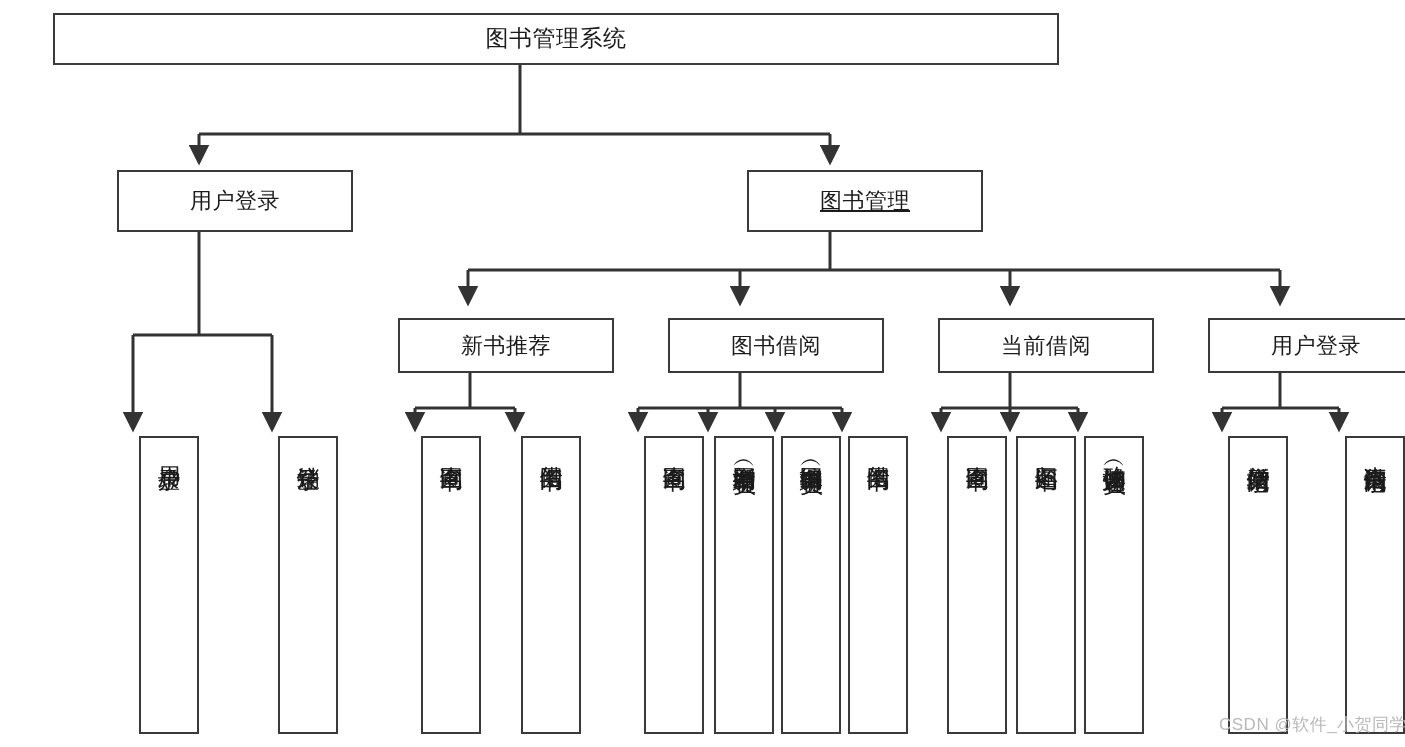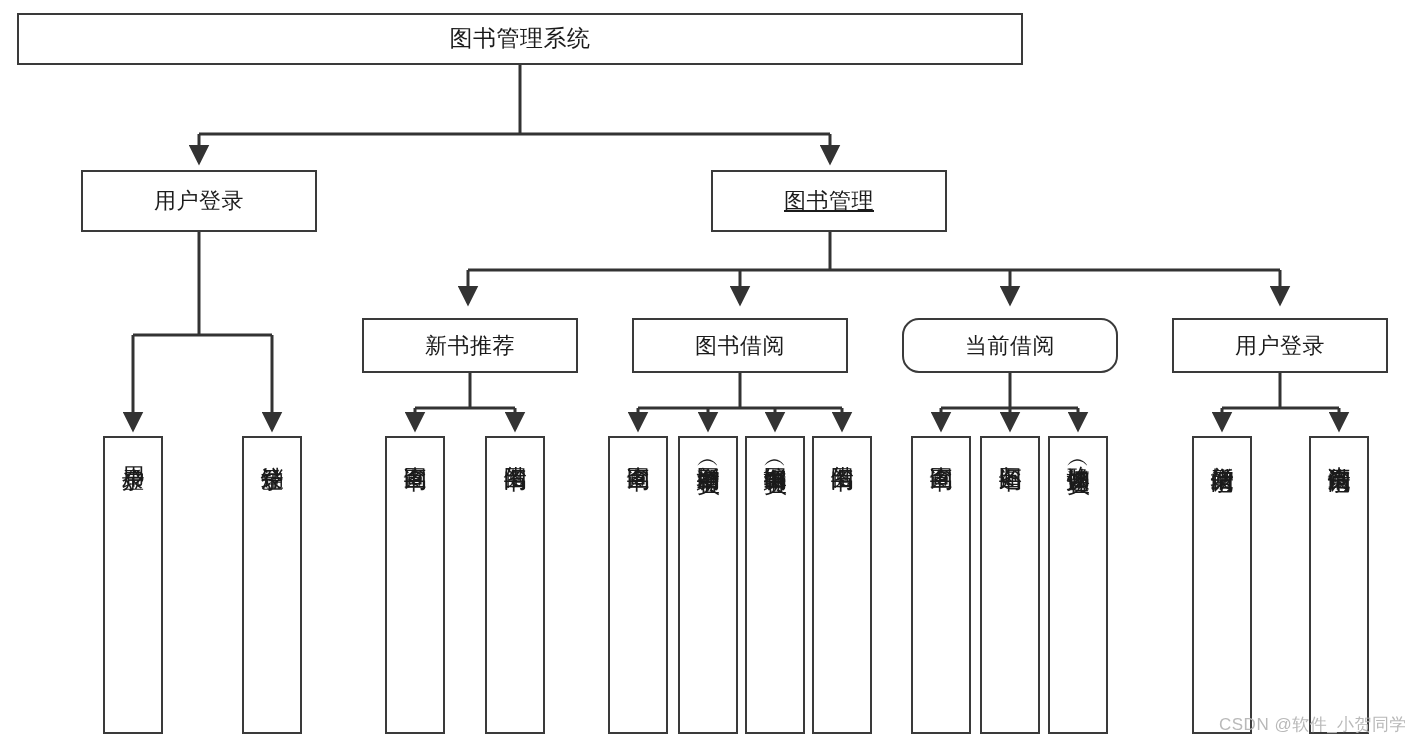--- a/index.html
+++ b/index.html
@@ -28,20 +28,21 @@
   .node {
     position: absolute;
     box-sizing: border-box;
     border: 2px solid #3a3a3a;
     background: #ffffff;
     color: #1b1b1b;
     display: flex;
     align-items: center;
     justify-content: center;
     text-align: center;
+    margin-left: 36px;
   }
   .node .lbl {
     display: block;
     line-height: 1.18;
     letter-spacing: 0.5px;
   }
   .node.horizontal .lbl {
     font-size: 22px;
     white-space: nowrap;
   }
@@ -134,21 +135,21 @@
   <div class="node horizontal" style="left:711px; top:170px; width:236px; height:62px;text-decoration:underline;">
     <span class="lbl">图书管理</span>
   </div>
 
   <div class="node horizontal" style="left:632px; top:318px; width:216px; height:55px;">
     <span class="lbl">图书借阅</span>
   </div>
   <div class="node horizontal" style="left:362px; top:318px; width:216px; height:55px;">
     <span class="lbl">新书推荐</span>
   </div>
-  <div class="node horizontal" style="left:902px; top:318px; width:216px; height:55px;border-radius:17px;">
+  <div class="node horizontal" style="left:902px; top:318px; width:216px; height:55px;">
     <span class="lbl">当前借阅</span>
   </div>
   <div class="node horizontal" style="left:1172px; top:318px; width:216px; height:55px;">
     <span class="lbl">用户登录</span>
   </div>
 
   <div class="node vertical" style="left:103px; top:436px; width:60px; height:298px;">
     <span class="lbl">用户登录</span>
   </div>
   <div class="node vertical" style="left:242px; top:436px; width:60px; height:298px;">

